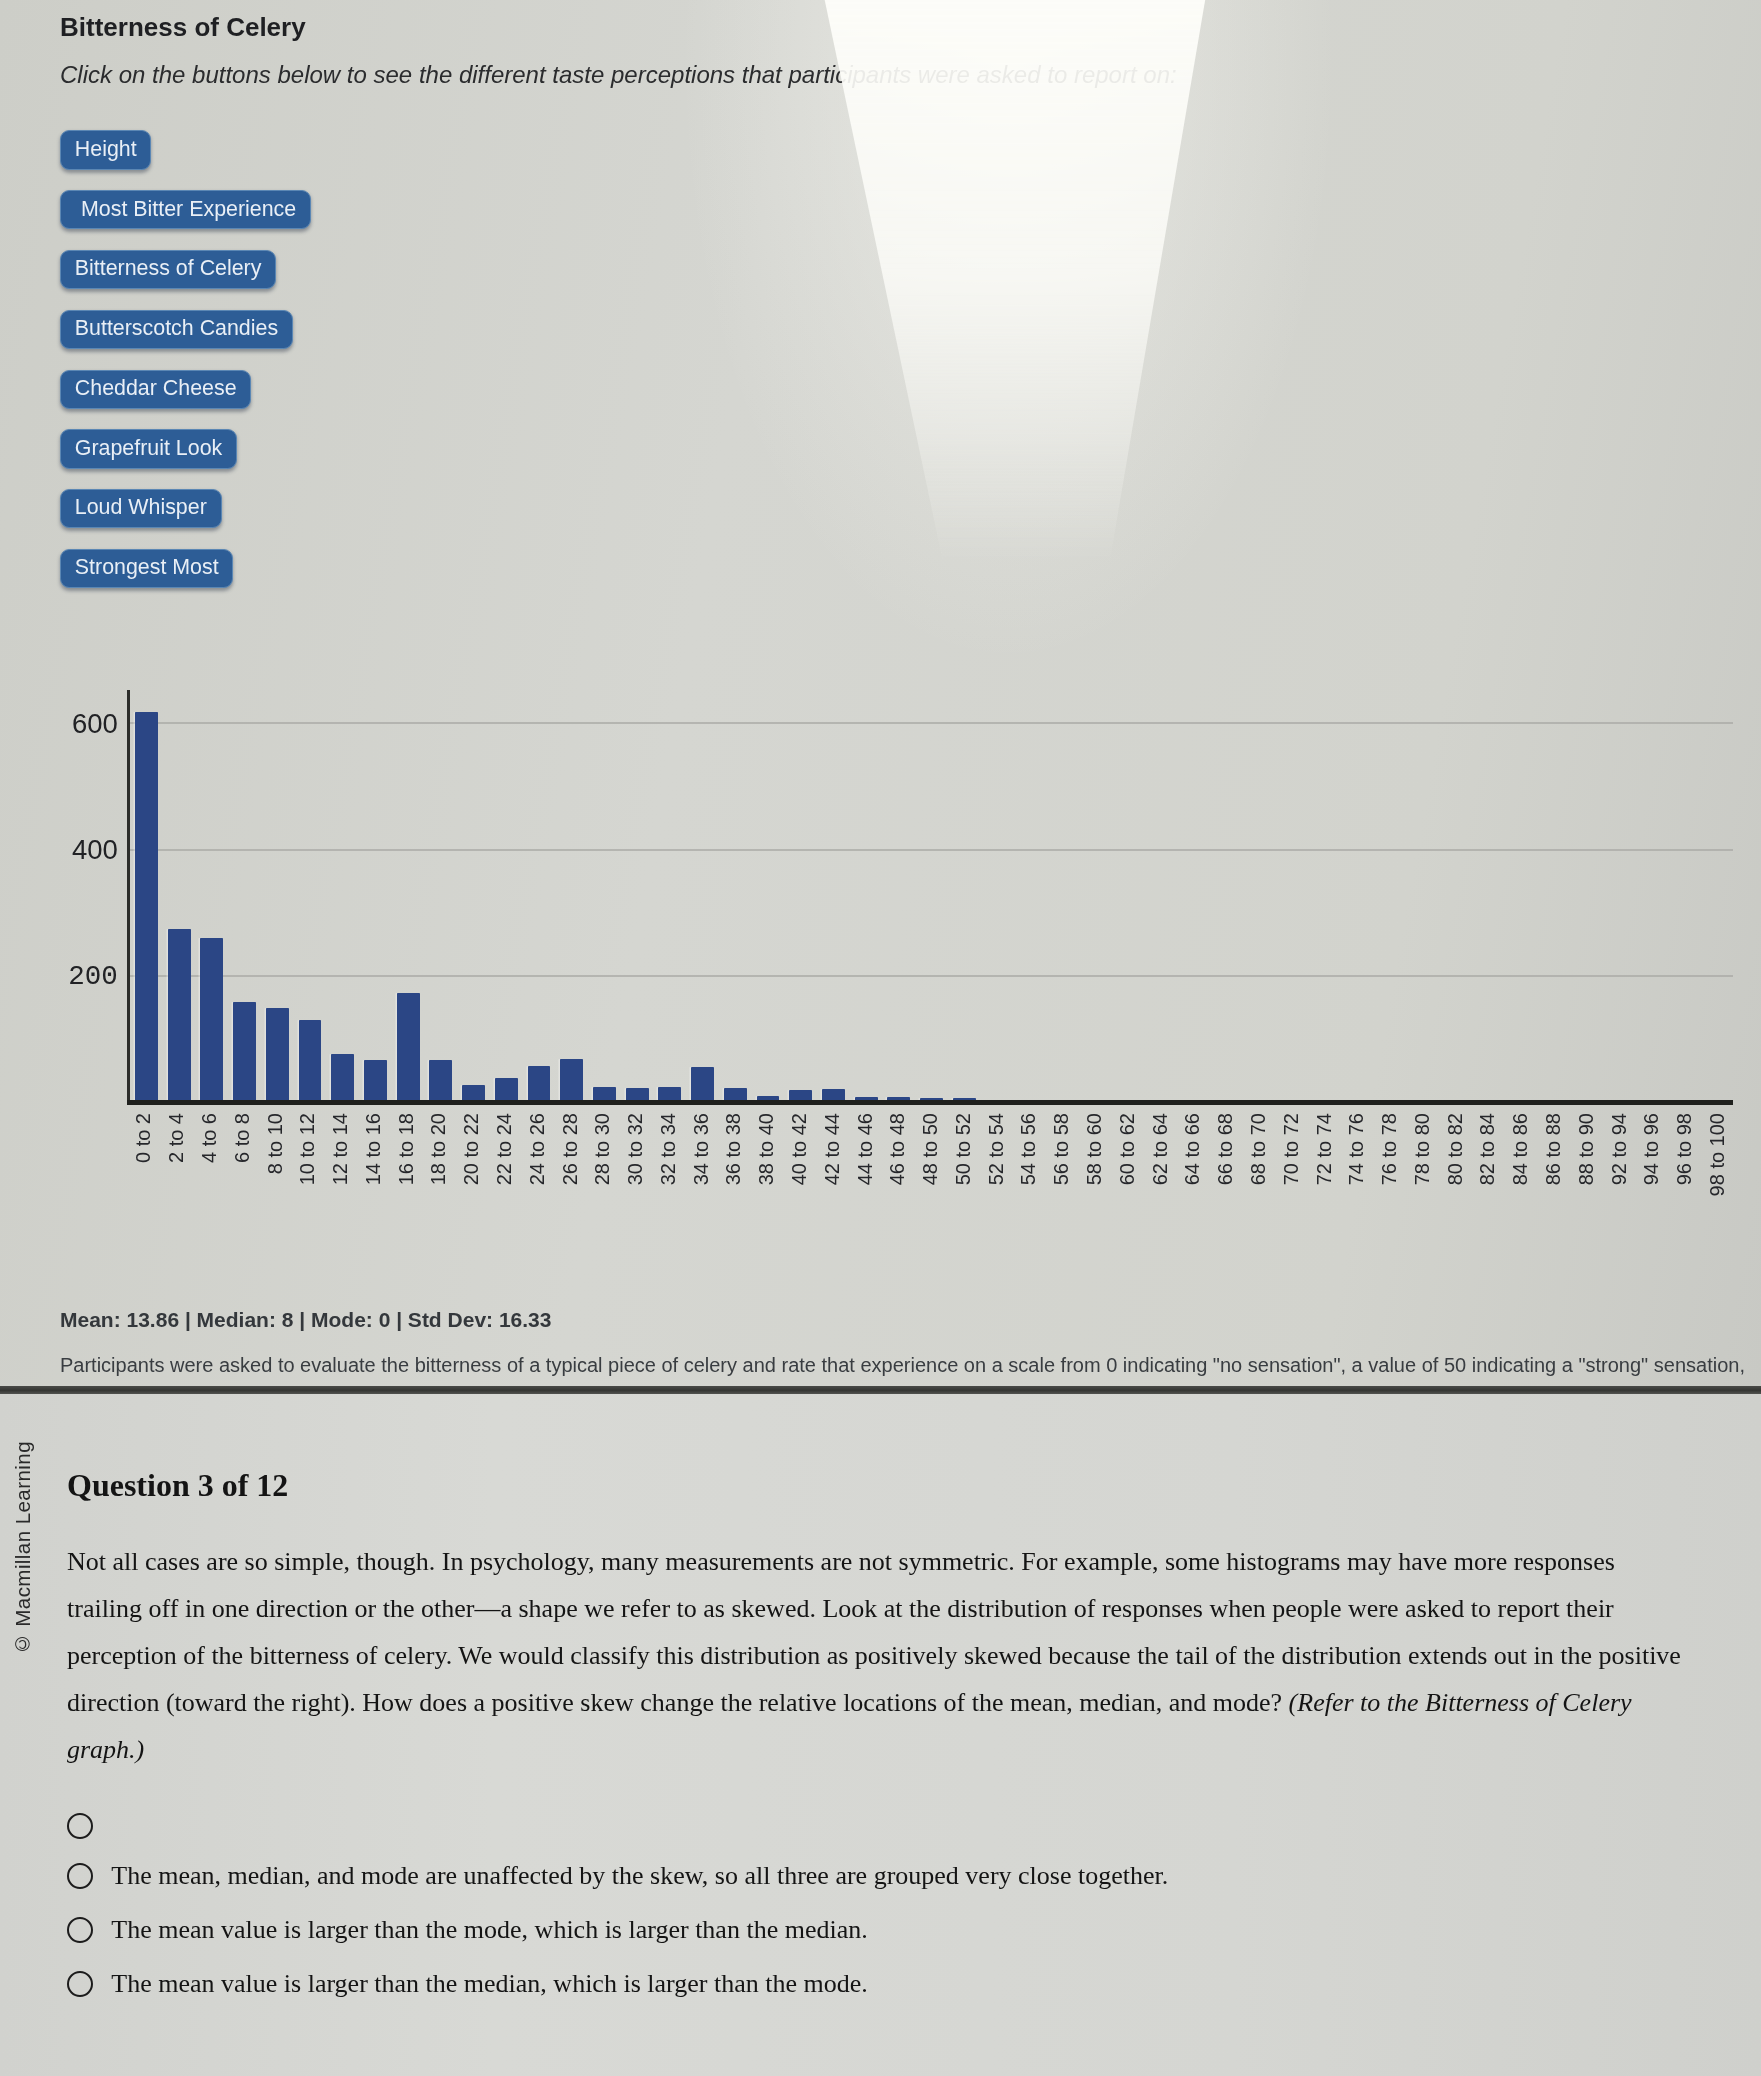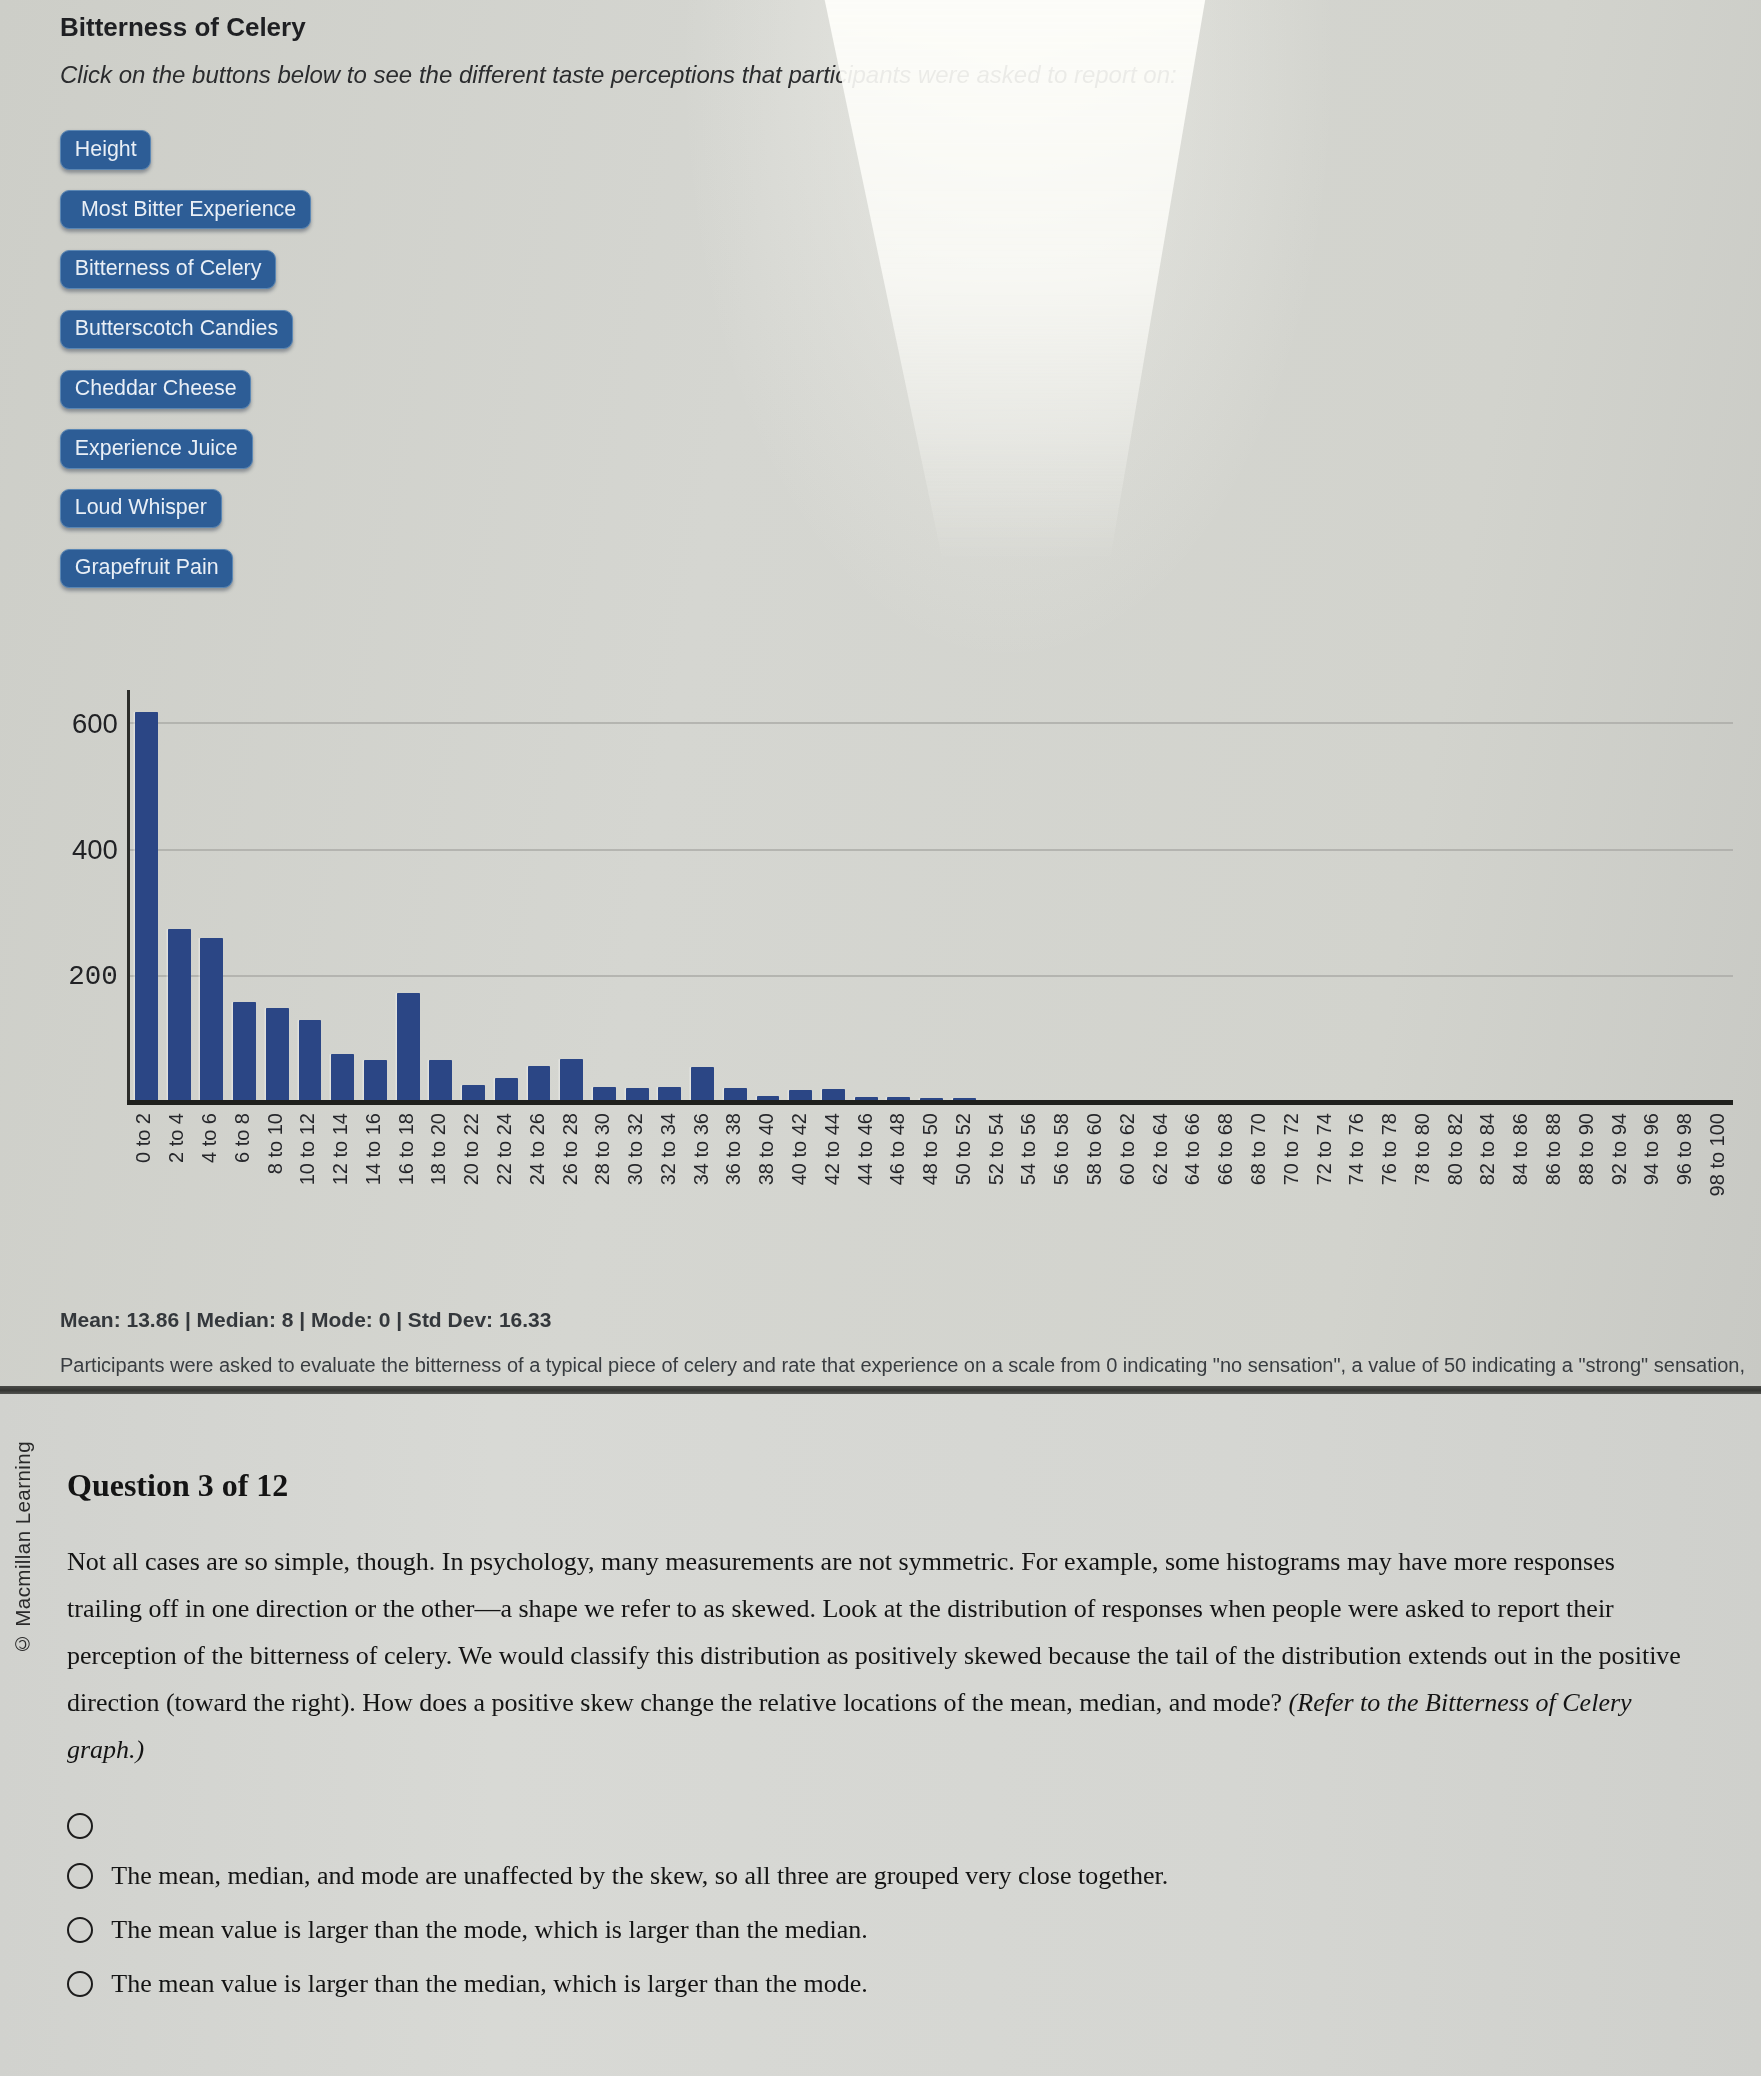--- a/index.html
+++ b/index.html
@@ -85,23 +85,23 @@
   <div class="glare"></div>
   <div class="inner">
     <h1 class="page-title">Bitterness of Celery</h1>
     <p class="page-subtitle">Click on the buttons below to see the different taste perceptions that participants were asked to report on:</p>
     <div class="btn-col" id="btn-col">
         <button class="taste-btn" style="background: rgb(45, 93, 150);">Height</button>
         <button class="taste-btn" style="background: rgb(45, 93, 150); padding-left: 20px;">Most Bitter Experience</button>
         <button class="taste-btn" style="background: rgb(45, 93, 150);">Bitterness of Celery</button>
         <button class="taste-btn" style="background: rgb(45, 93, 150);">Butterscotch Candies</button>
         <button class="taste-btn" style="background: rgb(45, 93, 150);">Cheddar Cheese</button>
-        <button class="taste-btn" style="background: rgb(45, 93, 150);">Experience Juice</button>
+        <button class="taste-btn" style="background: rgb(45, 93, 150);">Grapefruit Look</button>
         <button class="taste-btn" style="background: rgb(45, 93, 150);">Loud Whisper</button>
-        <button class="taste-btn" style="background: rgb(45, 93, 150);">Grapefruit Pain</button>
+        <button class="taste-btn" style="background: rgb(45, 93, 150);">Strongest Most</button>
       </div>
 
     <div class="chart-wrap">
       <div class="plot" id="plot">
           <div class="gridline" style="bottom: 379px;"></div>
           <div class="gridline" style="bottom: 252px;"></div>
           <div class="gridline" style="bottom: 126px;"></div>
         <div class="bars" id="bars">
             <div class="barwrap">
               <div class="bar" style="height: 391px; background: rgb(43, 70, 133);"></div>

